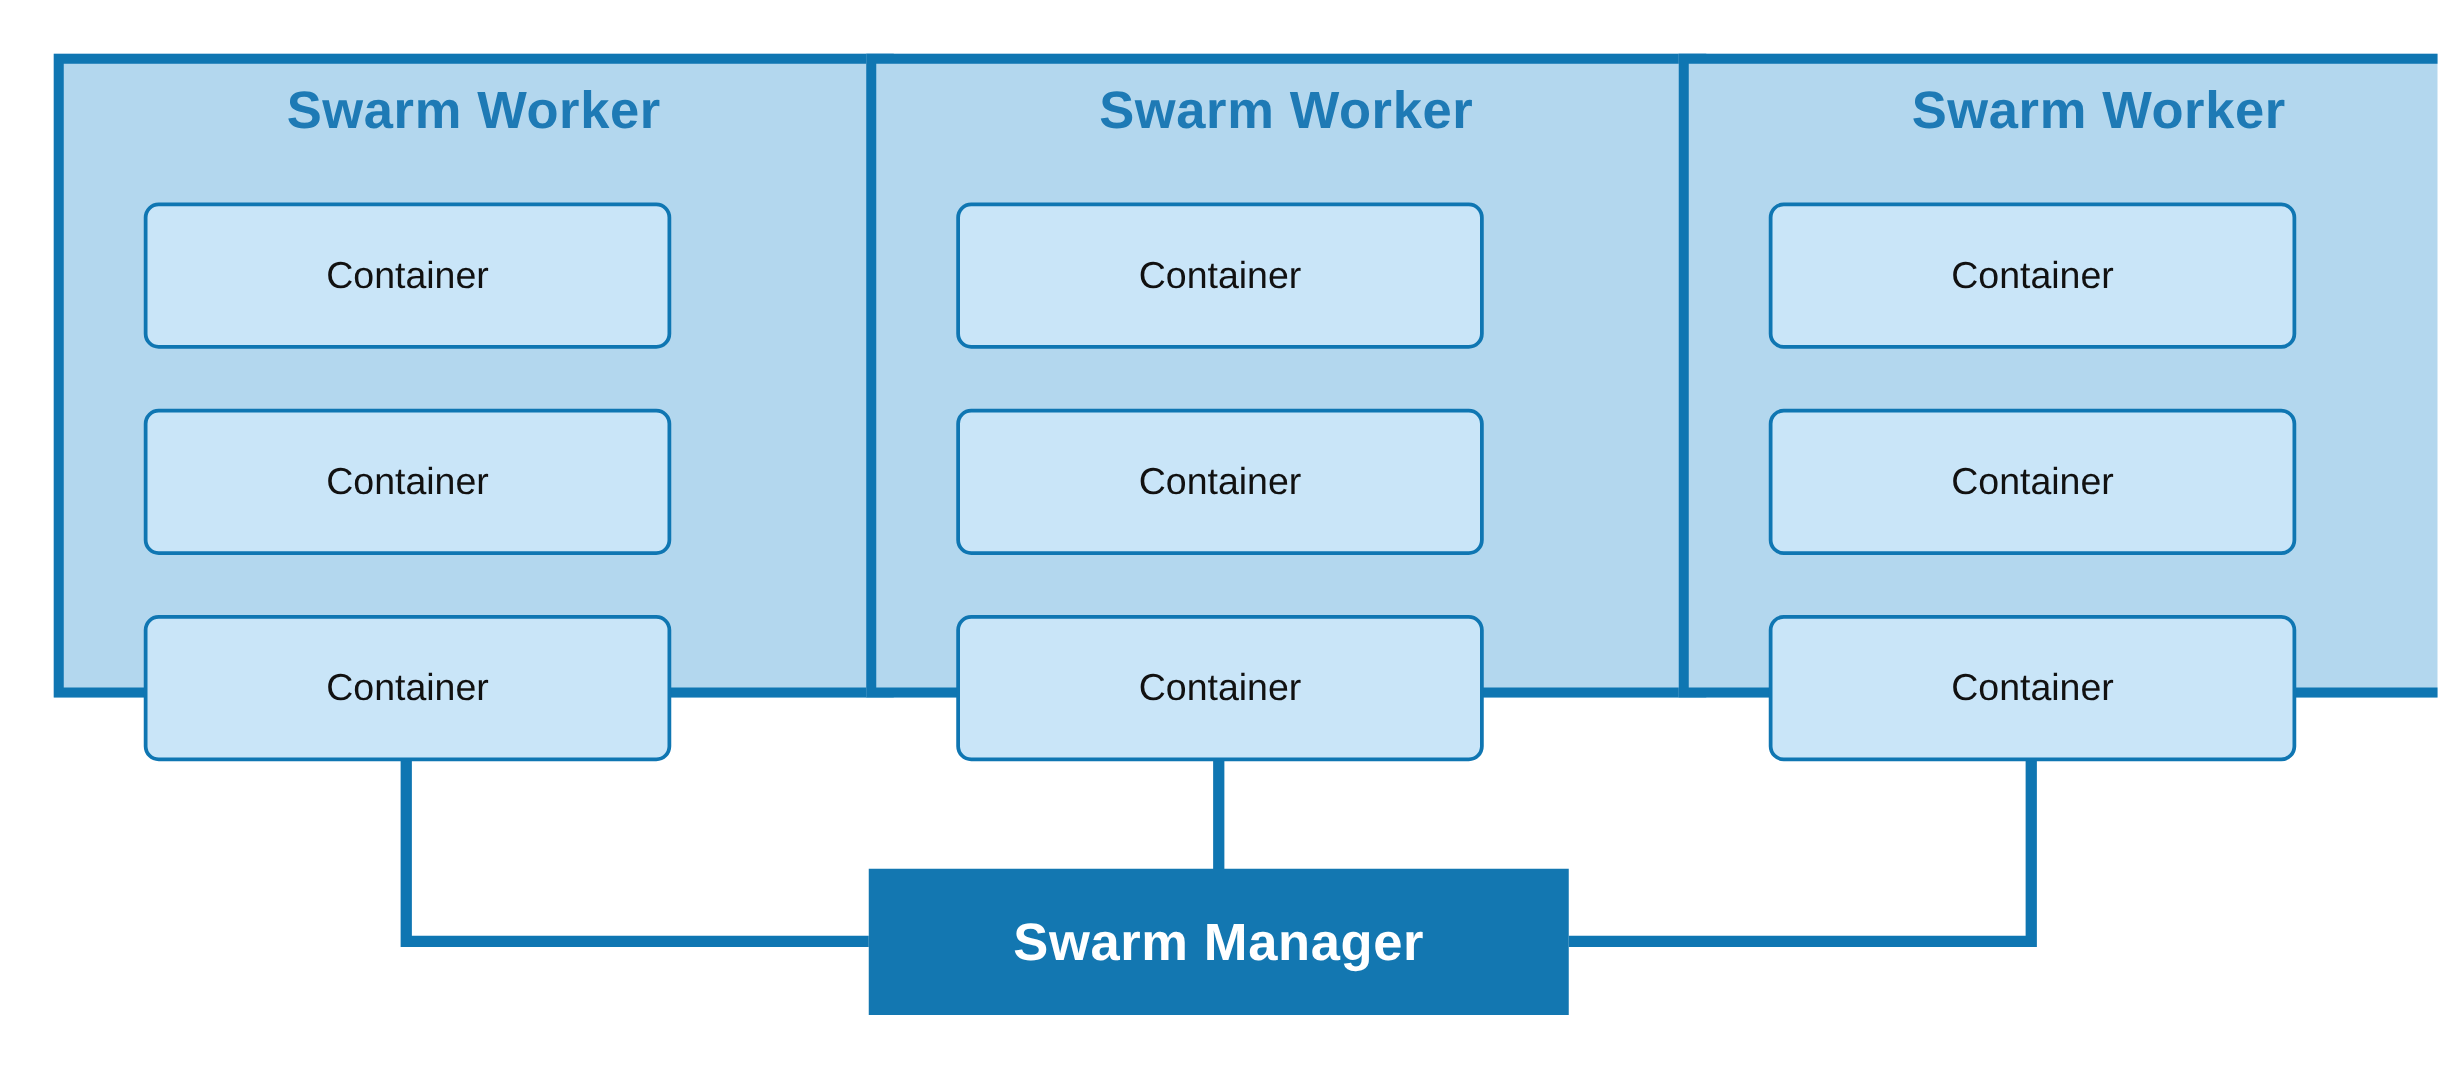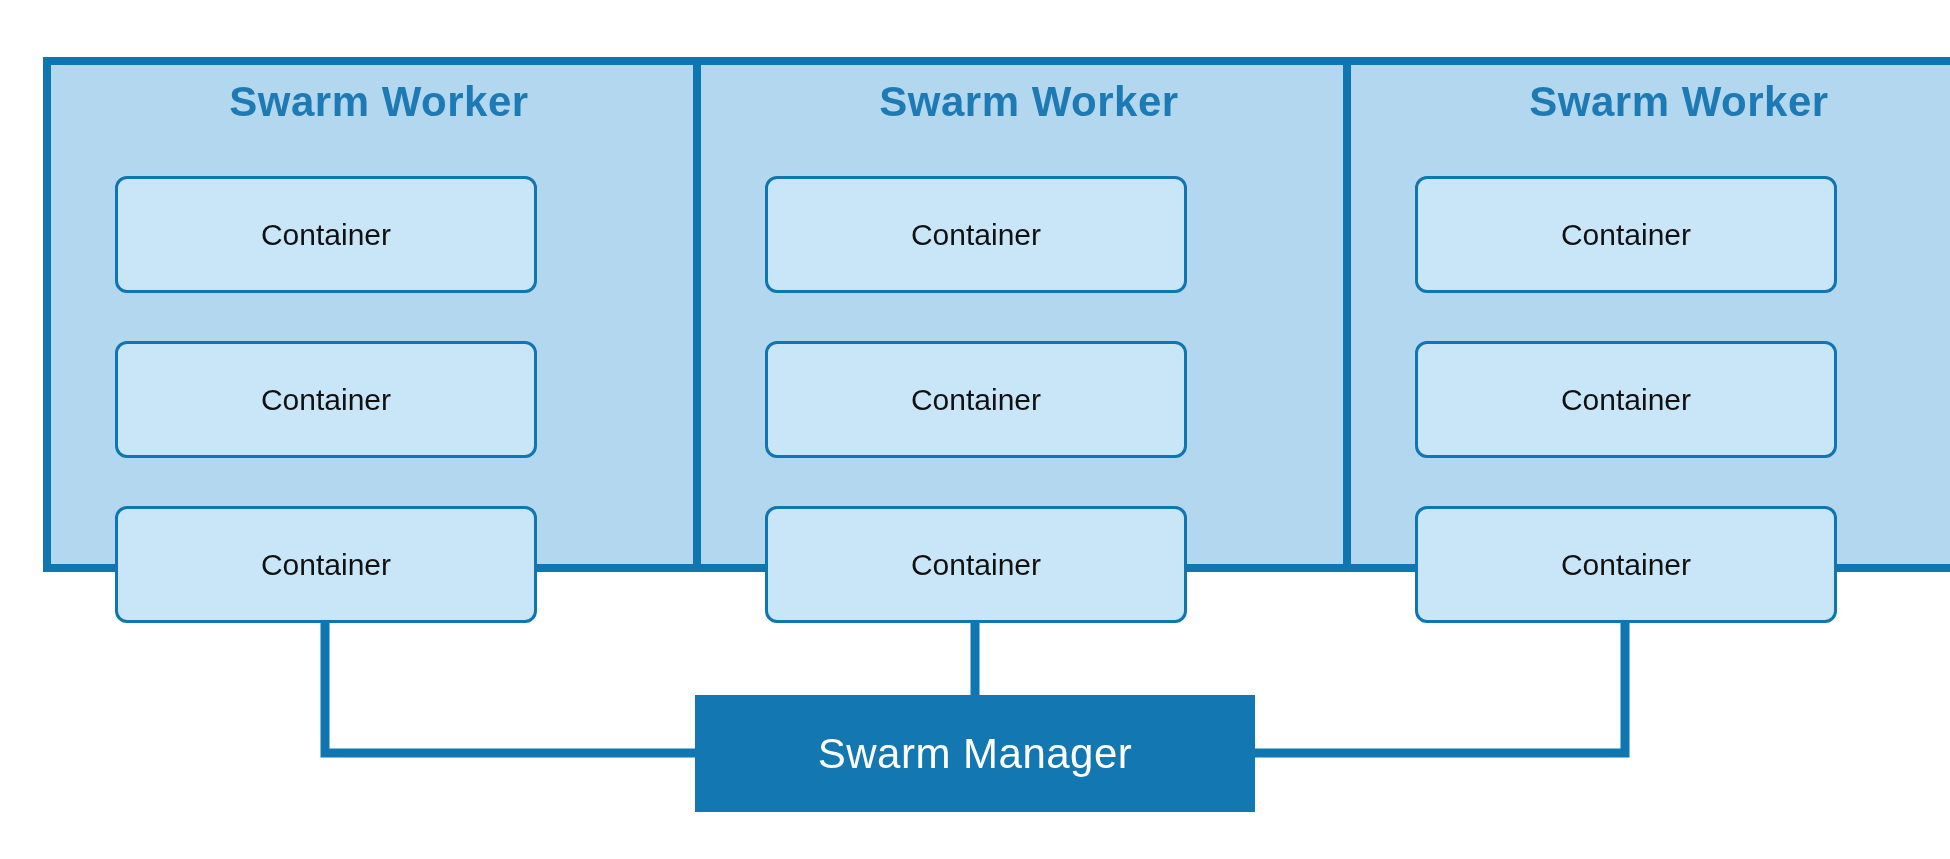--- a/index.html
+++ b/index.html
@@ -12,40 +12,40 @@
     --container-text-color:#111111;
     --background:#ffffff;
   }
   *{margin:0;padding:0;box-sizing:border-box;}
   html,body{width:1950px;height:859px;background:var(--background);
     font-family:"Liberation Sans", sans-serif;}
   .canvas{position:relative;width:1950px;height:859px;overflow:hidden;}
 
   .arrow-layer{position:absolute;left:0;top:0;width:1950px;height:859px;z-index:1;}
 
-  .worker{position:absolute;top:57px;width:672px;height:515px;
+  .worker{position:absolute;top:43px;width:672px;height:515px;
     background:var(--worker-fill);border:8px solid var(--accent);z-index:2;text-align:center;}
   .worker.w1{left:43px;}
   .worker.w2{left:693px;}
   .worker.w3{left:1343px;}
 
   .worker-title{position:absolute;left:0;top:8px;width:100%;height:58px;
     display:flex;align-items:center;justify-content:center;
     font-size:42px;font-weight:bold;color:var(--worker-title-color);
     letter-spacing:0.5px;}
 
   .containers{position:absolute;left:64px;top:63px;width:422px;}
   .container-box{width:422px;height:117px;margin-bottom:22px;
     background:var(--container-fill);border:3px solid var(--accent);
     border-radius:12px;display:flex;align-items:center;justify-content:center;
     font-size:30px;color:var(--container-text-color);margin-top:48px;}
 
   .manager{position:absolute;left:695px;top:695px;width:560px;height:117px;
     background:var(--manager-fill);display:flex;align-items:center;justify-content:center;
-    font-size:42px;font-weight:normal;color:var(--manager-text-color);z-index:2;
+    font-size:42px;font-weight:bold;color:var(--manager-text-color);z-index:2;
     letter-spacing:0.5px;}
 </style>
 </head>
 <body>
 
 <div class="canvas">
 
   <svg class="arrow-layer" viewBox="0 0 1950 859" xmlns="http://www.w3.org/2000/svg">
 
     <path d="M 695 753 L 325 753 L 325 586" style="fill:none;stroke:var(--accent);stroke-width:9;"></path>

